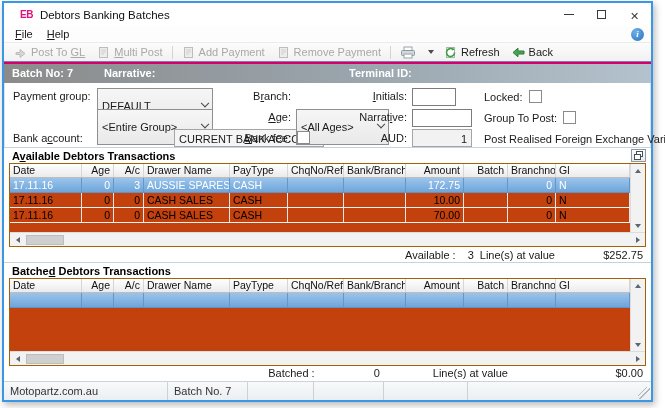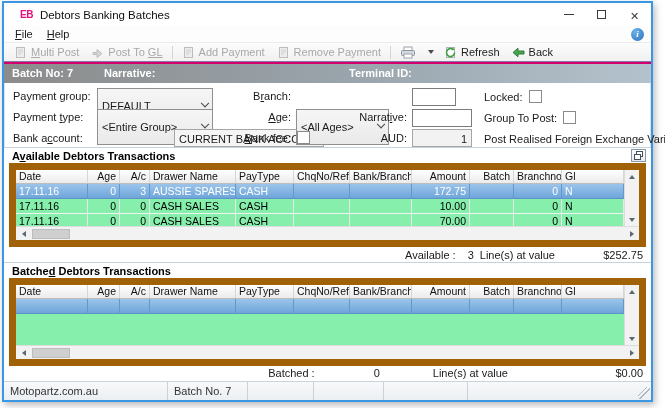--- a/index.html
+++ b/index.html
@@ -63,21 +63,21 @@
   .cbrow .cb { margin-left:6px; }
 
   
   .sechdr { flex:0 0 16px; display:flex; align-items:center; font-size:11px; font-weight:bold; color:#000;
             padding:0 5px 0 8px; border-top:1px solid #c8d2dc; background:#fff; }
   .sechdr .sp { flex:1; }
   .panelbtn { width:15px; height:13px; border:1px solid #8a97a5; background:linear-gradient(#fdfdfd,#e6eaef);
               display:flex; align-items:center; justify-content:center; }
 
   
-  .grid { position:relative; margin:0 5px; border:7px solid #a16207; background:#86efac; }
+  .grid { position:relative; margin:0 5px; border:1px solid #a16207; background:#c2410c; }
   .grid.h1 { flex:0 0 84px; }
   .grid.h2 { flex:0 0 88px; }
   .g-area { position:absolute; left:0; top:0; right:15px; bottom:14px; overflow:hidden; }
   .g-hdr { display:flex; height:14px; background:linear-gradient(#ffffff,#ebebeb); border-bottom:1px solid #bdbdbd; }
   .g-hc { font-size:10.5px; color:#111; padding:0 3px; border-right:1px solid #d6d6d6; line-height:13px; white-space:nowrap; overflow:hidden; }
   .g-row { display:flex; height:15px; }
   .g-c { font-size:10.5px; color:#000; padding:0 3px; border-right:1px solid #e7e7e7; border-bottom:1px solid #f2f2f2; line-height:14px; white-space:nowrap; overflow:hidden; }
   .g-row.sel { background:linear-gradient(#9cc4ea,#6ba3d9); }
   .g-row.sel .g-c { color:#fff; border-right-color:#6397cc; border-bottom-color:#5f93c8; }
 
@@ -136,30 +136,30 @@
     <div class="menubar">
       <span class="menu-item"><u>F</u>ile</span>
       <span class="menu-item"><u>H</u>elp</span>
       <span class="spacer"></span>
       <span class="info-icon">i</span>
     </div>
 
     <div class="toolbar">
       <span class="tbtn disabled">
         <svg class="ticon" width="13" height="13">
+            <path d="M2 6.5h4v-3l5 4-5 4v-3H2z" fill="#d6d6d6" stroke="#bdbdbd"></path>
+          </svg>
+        <span>Post To <u>GL</u></span>
+      </span>
+      <span class="tbtn disabled">
+        <svg class="ticon" width="13" height="13">
             <rect x="2.5" y="1.5" width="8" height="10" fill="#ededed" stroke="#bdbdbd"></rect>
             <path d="M4 4h5M4 6h5M4 8h3" stroke="#cfcfcf"></path>
           </svg>
         <span><u>M</u>ulti Post</span>
-      </span>
-      <span class="tbtn disabled">
-        <svg class="ticon" width="13" height="13">
-            <path d="M2 6.5h4v-3l5 4-5 4v-3H2z" fill="#d6d6d6" stroke="#bdbdbd"></path>
-          </svg>
-        <span>Post To <u>GL</u></span>
       </span>
       <span class="tsep"></span>
       <span class="tbtn disabled">
         <svg class="ticon" width="13" height="13">
             <rect x="2.5" y="1.5" width="8" height="10" fill="#ededed" stroke="#bdbdbd"></rect>
             <path d="M4 4h5M4 6h5M4 8h3" stroke="#cfcfcf"></path>
           </svg>
         <span>Add Payment</span>
       </span>
       <span class="tbtn disabled">
@@ -197,21 +197,20 @@
     <div class="accent"></div>
 
     <div class="batchbar">
       <span style="left:8px">Batch No: 7</span>
       <span style="left:100px">Narrative:</span>
       <span style="left:345px">Terminal ID:</span>
     </div>
 
     <div class="form">
       <span class="lbl" style="left:8px;top:5px">Payment group:</span>
-      <span class="lbl" style="left:8px;top:26px">Payment <u>t</u>ype:</span>
       <span class="lbl" style="left:8px;top:47px">Bank a<u>c</u>count:</span>
 
       <div class="combo" style="left:92px;top:5px;width:116px">
           <span class="ctxt">DEFAULT</span>
           <span class="chev"></span>
         </div>
       <div class="combo" style="left:92px;top:26px;width:116px">
           <span class="ctxt">&lt;Entire Group&gt;</span>
           <span class="chev"></span>
         </div>
@@ -219,20 +218,21 @@
 
       <span class="lbl r" style="left:228px;top:5px;width:58px">B<u>r</u>anch:</span>
       <span class="lbl r" style="left:228px;top:26px;width:58px"><u>A</u>ge:</span>
       <span class="lbl r" style="left:228px;top:47px;width:58px"><u>B</u>ank fee:</span>
       <div class="combo" style="left:291px;top:26px;width:93px">
           <span class="ctxt">&lt;All Ages&gt;</span>
           <span class="chev"></span>
         </div>
       <span class="cb" style="position:absolute;left:292px;top:48px"></span>
 
+      <span class="lbl r" style="left:338px;top:5px;width:64px"><u>I</u>nitials:</span>
       <span class="lbl r" style="left:338px;top:26px;width:64px">Narrat<u>i</u>ve:</span>
       <span class="lbl r" style="left:338px;top:47px;width:64px">AUD:</span>
       <input class="tbox" style="left: 407px; top: 5px; width: 44px;" value="">
       <input class="tbox" style="left: 407px; top: 26px; width: 60px;" value="">
       <div class="ro" style="left:407px;top:46px;width:60px;text-align:right">1</div>
 
       <span class="cbrow" style="left:479px;top:5px">
           <span>Locked:</span>
           <span class="cb"></span>
         </span>

